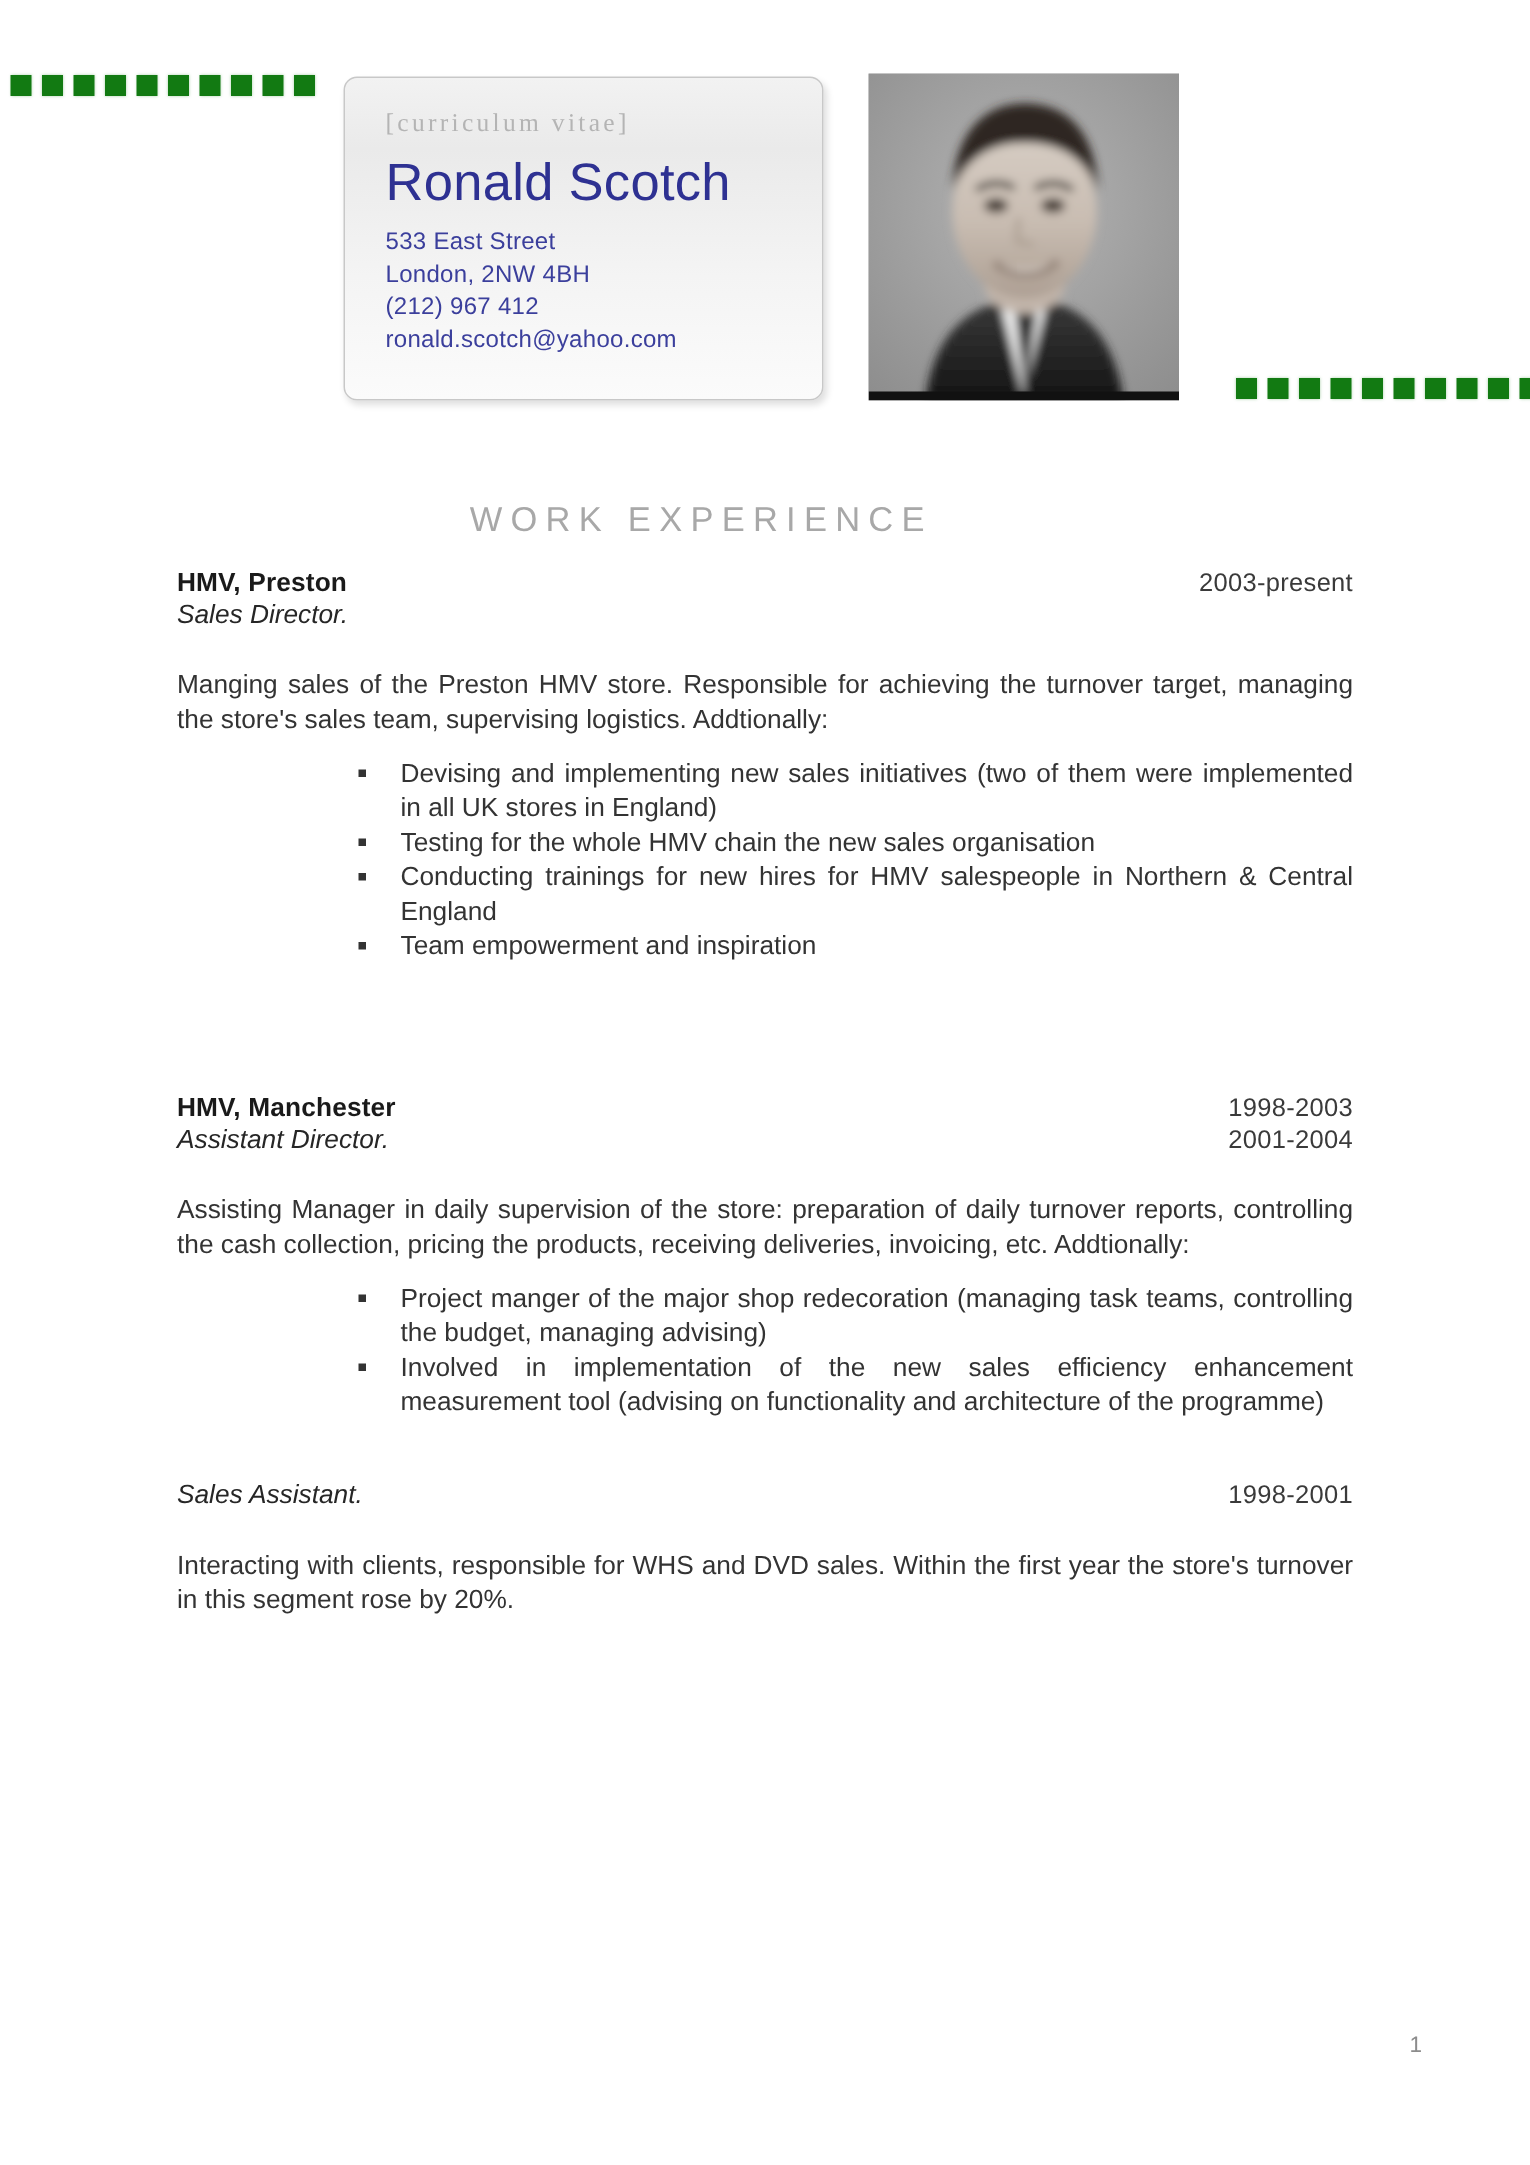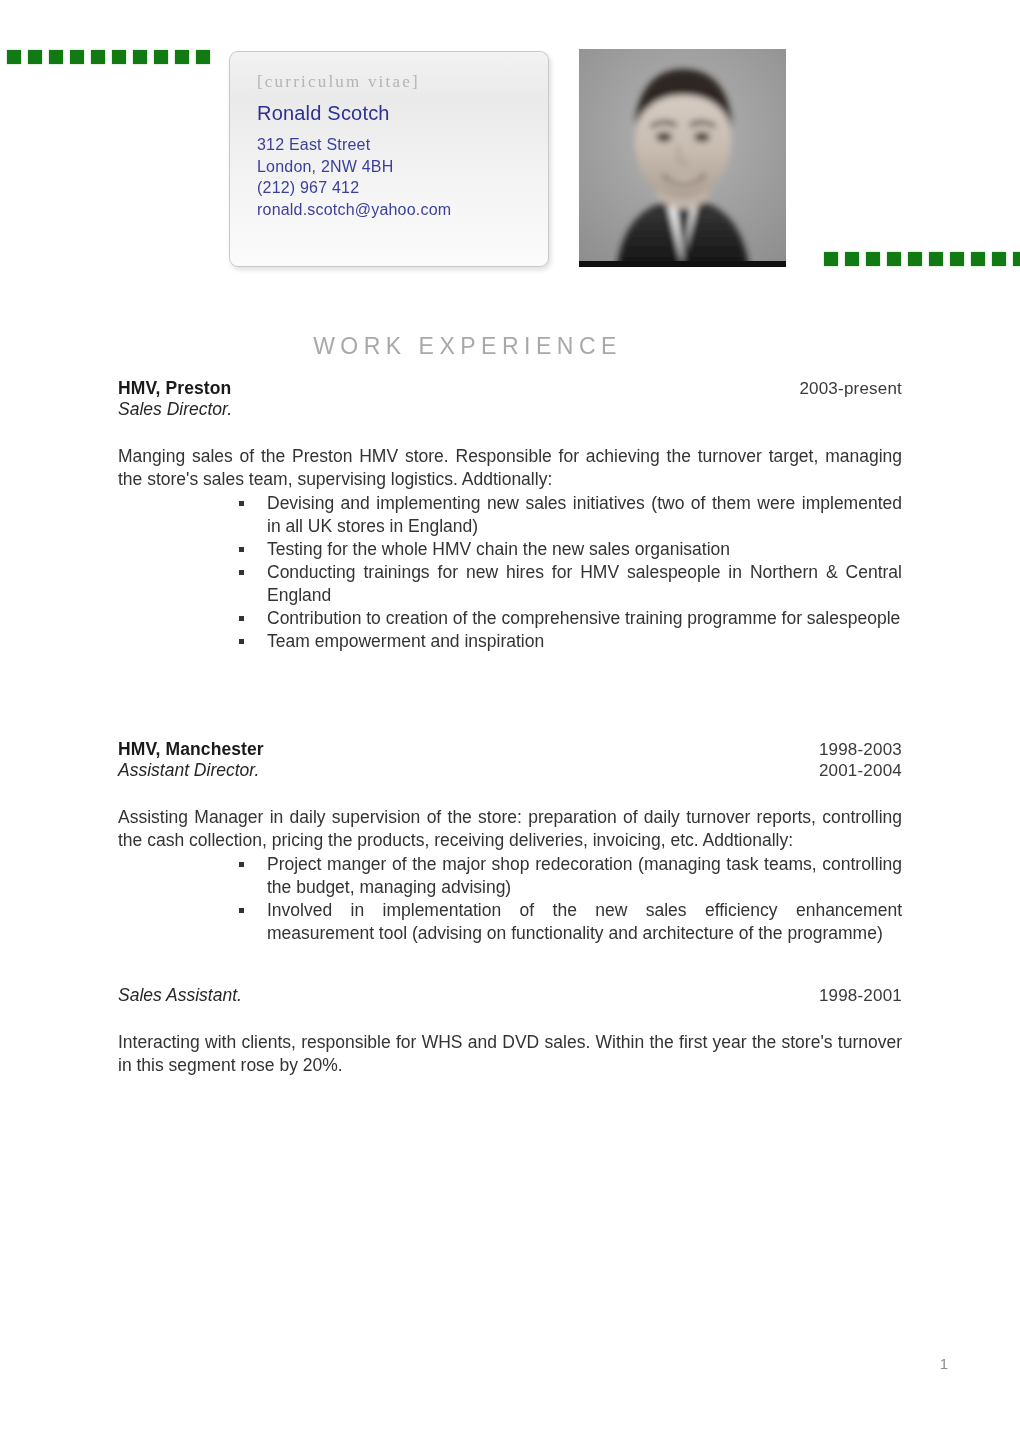--- a/index.html
+++ b/index.html
@@ -65,21 +65,21 @@
     font-family: "Liberation Serif", serif;
     font-size: 17px;
     letter-spacing: 2.2px;
     color: #b4b4b4;
     margin: 0 0 10px 0;
     white-space: nowrap;
   }
 
   .cv-name {
     font-family: "Liberation Sans", sans-serif;
-    font-size: 20px;
+    font-size: 35px;
     font-weight: 400;
     color: #2e3192;
     letter-spacing: 0.2px;
     margin: 0 0 9px 0;
     white-space: nowrap;
   }
 
   .cv-contact {
     font-family: "Liberation Sans", sans-serif;
     font-size: 16px;
@@ -154,21 +154,21 @@
   .job-desc {
     margin: 25px 0 0 0;
     font-size: 17.5px;
     line-height: 23px;
     text-align: justify;
     color: #333333;
   }
 
   ul.bullets {
     list-style: none;
-    margin: 1px 0 0 0;
+    margin: 13px 0 0 0;
     padding: 0 0 0 118px;
   }
   ul.bullets li {
     position: relative;
     font-size: 17.5px;
     line-height: 23px;
     text-align: justify;
     color: #333333;
     padding-left: 31px;
     margin: 0;
@@ -226,21 +226,21 @@
   <span class="dash"></span>
 
 </div>
 
 <div class="header">
 
   <div class="id-card">
     <div class="cv-tag">[curriculum vitae]</div>
     <div class="cv-name">Ronald Scotch</div>
     <div class="cv-contact">
-      <div>312 East Street</div>
+      <div>533 East Street</div>
       <div>London, 2NW 4BH</div>
       <div>(212) 967 412</div>
       <div>ronald.scotch@yahoo.com</div>
     </div>
   </div>
 
   <div class="photo-frame">
     <svg width="207" height="218" viewBox="0 0 207 218" xmlns="http://www.w3.org/2000/svg">
       <defs>
         <radialGradient id="bg" cx="50%" cy="40%" r="75%">
@@ -292,21 +292,20 @@
     </div>
     <div class="job-role-line">
       <span class="job-role">Sales Director.</span>
       <span class="job-dates"></span>
     </div>
     <p class="job-desc">Manging sales of the Preston HMV store. Responsible for achieving the turnover target, managing the store's sales team, supervising logistics. Addtionally:</p>
     <ul class="bullets">
       <li>Devising and implementing new sales initiatives (two of them were implemented in all UK stores in England)</li>
       <li>Testing for the whole HMV chain the new sales organisation</li>
       <li>Conducting trainings for new hires for HMV salespeople in Northern &amp; Central England</li>
-      <li>Contribution to creation of the comprehensive training programme for salespeople</li>
       <li>Team empowerment and inspiration</li>
     </ul>
   </div>
 
   <div class="gap-lg"></div>
 
   <div class="job">
     <div class="job-head">
       <span class="job-company">HMV, Manchester</span>
       <span class="job-dates">1998-2003</span>

